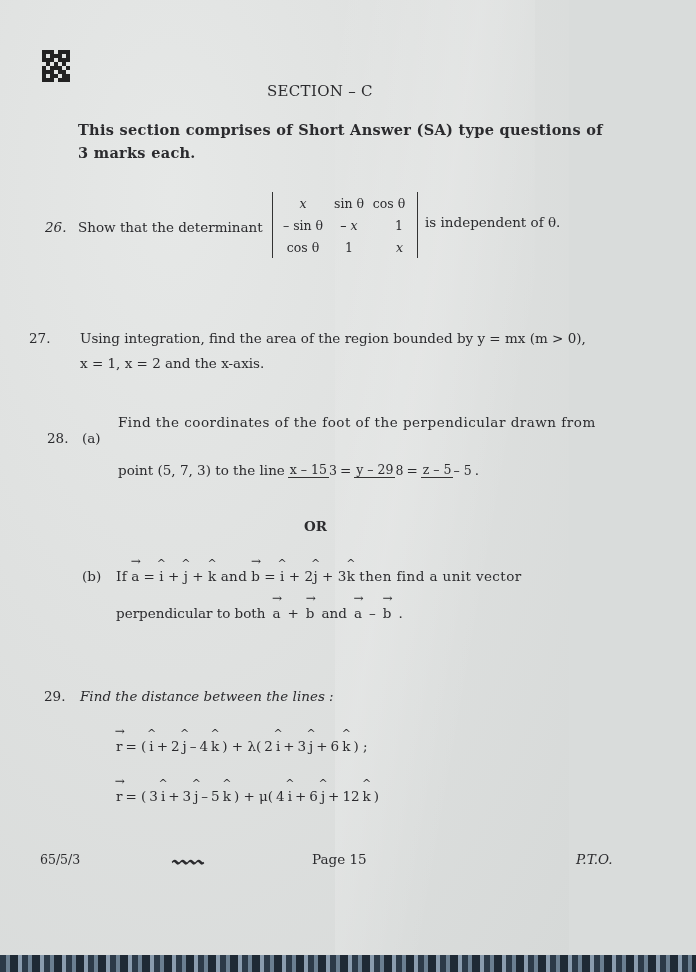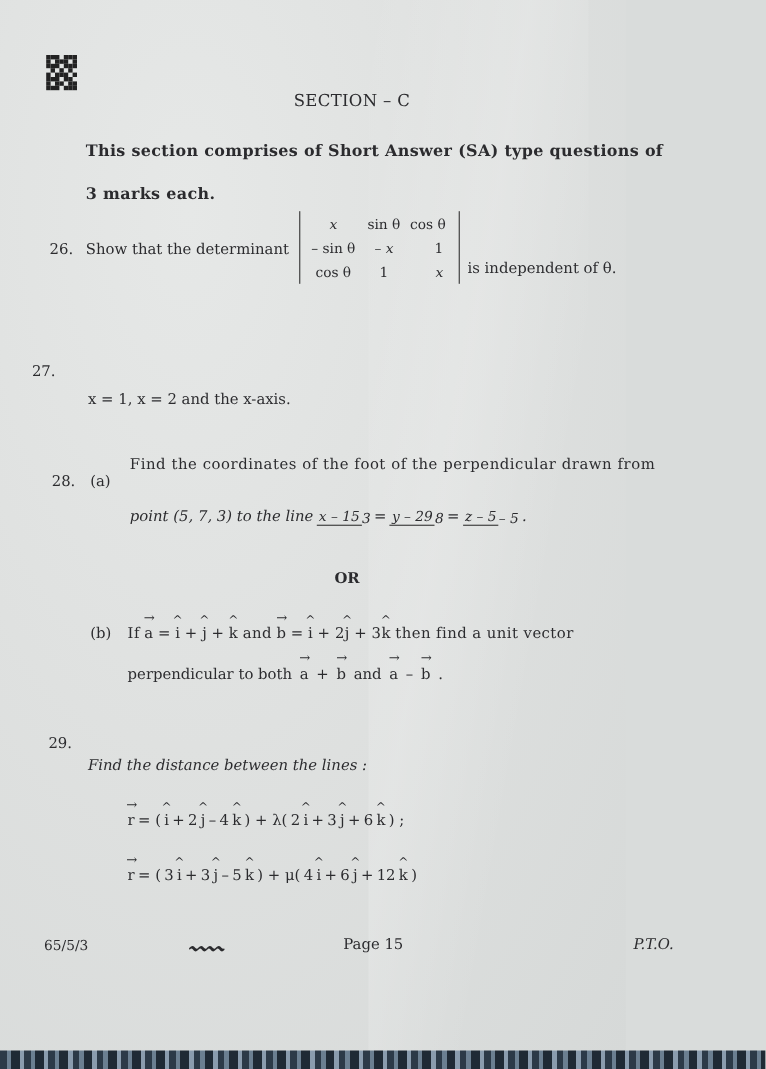--- a/index.html
+++ b/index.html
@@ -23,21 +23,21 @@
   }
   .qr {
     position:absolute; left:42px; top:50px; width:28px; height:34px;
     display:grid; grid-template-columns:repeat(7,4px); grid-template-rows:repeat(8,4px); gap:0;
   }
   .qr span { background:#222; }
   .qr span.w { background:transparent; }
 
   .abs { position:absolute; white-space:nowrap; }
   .section-title { left:267px; top:82px; font-size:15px; letter-spacing:0.3px; }
-  .intro { left:78px; top:118px; font-size:14.5px; font-weight:bold; line-height:39px; white-space:normal; width:530px; letter-spacing:0.3px;}
+  .intro { left:78px; top:118px; font-size:14.5px; font-weight:bold; line-height:23px; white-space:normal; width:530px; letter-spacing:0.3px;}
   .qnum { font-size:13.5px; }
   .qtext { font-size:13.5px; }
 
   .det { position:absolute; left:272px; top:192px; border-left:1.5px solid #333; border-right:1.5px solid #333; height:66px; width:144px; }
   .det-grid { position:absolute; left:4px; top:0; display:grid; grid-template-columns:52px 40px 40px; grid-template-rows:22px 22px 22px; font-size:12.5px; }
   .det-grid div { display:flex; align-items:center; justify-content:center; }
   .det-grid div.r { justify-content:flex-end; padding-right:6px; }
 
   .frac { display:inline-flex; flex-direction:row; align-items:center; vertical-align:middle; font-size:12.5px; line-height:15px; }
   .frac .num { border-bottom:1px solid #333; padding:0 2px; }
@@ -107,44 +107,45 @@
       <span></span>
       <span class="w"></span>
       <span></span>
       <span></span>
       <span></span>
   </div>
 
   <div class="abs section-title">SECTION – C</div>
   <div class="abs intro">This section comprises of Short Answer (SA) type questions of 3 marks each.</div>
 
-  <div class="abs qnum" style="left:45px;top:219px;">26.</div>
+  <div class="abs qnum" style="left:45px;top:219px;font-style:italic;">26.</div>
   <div class="abs qtext" style="left:78px;top:219px;">Show that the determinant</div>
   <div class="det">
     <div class="det-grid">
       <div style="font-style:italic;">x</div>
       <div>sin θ</div>
       <div>cos θ</div>
       <div>– sin θ</div>
       <div style="font-style:italic;">– x</div>
       <div class="r">1</div>
       <div>cos θ</div>
       <div>1</div>
       <div class="r" style="font-style:italic;">x</div>
     </div>
   </div>
-  <div class="abs qtext" style="left:425px;top:214px;margin-top:22px;">is independent of θ.</div>
+  <div class="abs qtext" style="left:425px;top:214px;">is independent of θ.</div>
 
   <div class="abs qnum" style="left:29px;top:330px;">27.</div>
+  <div class="abs qtext" style="left:80px;top:330px;">Using integration, find the area of the region bounded by y = mx (m &gt; 0),</div>
   <div class="abs qtext" style="left:80px;top:355px;">x = 1, x = 2 and the x-axis.</div>
 
   <div class="abs qnum" style="left:47px;top:430px;">28.</div>
   <div class="abs qtext" style="left:82px;top:430px;">(a)</div>
   <div class="abs qtext" style="left:118px;top:414px;letter-spacing:0.5px;">Find the coordinates of the foot of the perpendicular drawn from</div>
-  <div class="abs qtext" style="left:118px;top:462px;display:flex;align-items:flex-end;gap:3px;font-style:italic;">
+  <div class="abs qtext" style="left:118px;top:462px;display:flex;align-items:flex-end;gap:3px;">
     <span>point (5, 7, 3) to the line</span>
     <span class="frac">
         <span class="num">x – 15</span>
         <span>3</span>
       </span>
     <span>=</span>
     <span class="frac">
         <span class="num">y – 29</span>
         <span>8</span>
       </span>
@@ -182,21 +183,21 @@
     <span class="vec">a</span>
     <span>+</span>
     <span class="vec">b</span>
     <span>and</span>
     <span class="vec">a</span>
     <span>–</span>
     <span class="vec">b</span>
     <span>.</span>
   </div>
 
-  <div class="abs qnum" style="left:44px;top:668px;">29.</div>
+  <div class="abs qnum" style="left:44px;top:688px;">29.</div>
   <div class="abs qtext" style="left:80px;top:688px;font-style:italic;">Find the distance between the lines :</div>
 
   <div class="abs qtext" style="left:116px;top:738px;display:flex;gap:3px;">
     <span class="vec">r</span>
     <span>= (</span>
     <span class="hat">i</span>
     <span>+</span>
     <span>2</span>
       <span class="hat">j</span>
     <span>–</span>

